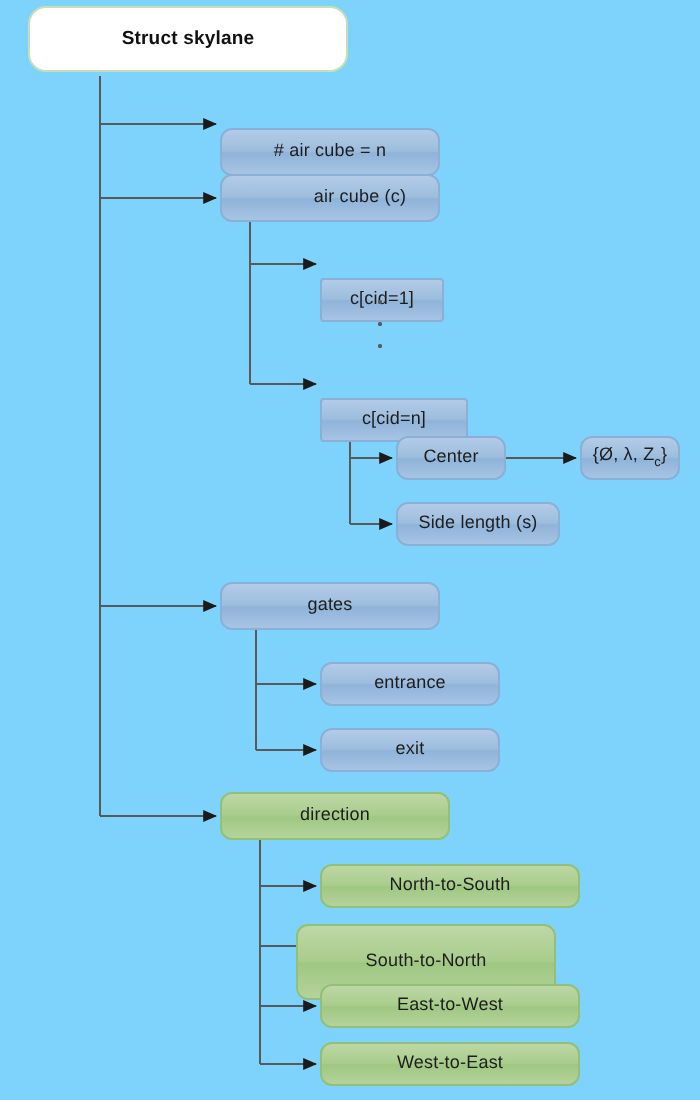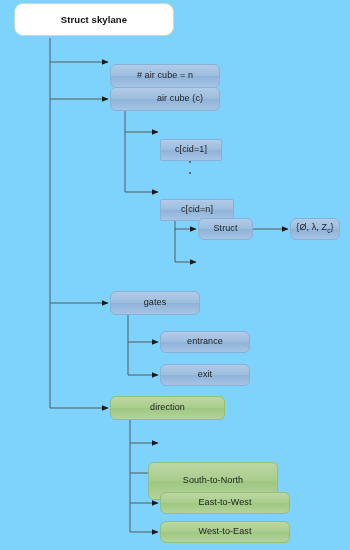--- a/index.html
+++ b/index.html
@@ -133,44 +133,50 @@
     <i></i>
       <i></i>
       <i></i>
   </div>
 
   <div class="node blue sq" style="left:160px;top:181px;width:74px;height:22px;">
     <span>c[cid=n]</span>
   </div>
 
   <div class="node blue" style="left:198px;top:218px;width:55px;height:22px;">
-    <span>Struct</span>
+    <span>Center</span>
   </div>
 
   <div class="node blue" style="left:290px;top:218px;width:50px;height:22px;">
     <span><span>{Ø, λ, Z</span><span class="sub">c</span><span>}</span></span>
   </div>
 
+  <div class="node blue" style="left:198px;top:251px;width:82px;height:22px;">
+    <span>Side length (s)</span>
+  </div>
 
-  <div class="node blue" style="left:110px;top:291px;width:90px;height:24px;">
+  <div class="node blue" style="left:110px;top:291px;width:110px;height:24px;">
     <span>gates</span>
   </div>
 
   <div class="node blue" style="left:160px;top:331px;width:90px;height:22px;">
     <span>entrance</span>
   </div>
 
   <div class="node blue" style="left:160px;top:364px;width:90px;height:22px;">
     <span>exit</span>
   </div>
 
   <div class="node green" style="left:110px;top:396px;width:115px;height:24px;">
     <span>direction</span>
   </div>
 
+  <div class="node green" style="left:160px;top:432px;width:130px;height:22px;">
+    <span>North-to-South</span>
+  </div>
 
   <div class="node green" style="left:148px;top:462px;width:130px;height:38px;align-items:center;">
     <span>South-to-North</span>
   </div>
 
   <div class="node green" style="left:160px;top:492px;width:130px;height:22px;">
     <span>East-to-West</span>
   </div>
 
   <div class="node green" style="left:160px;top:521px;width:130px;height:22px;">

